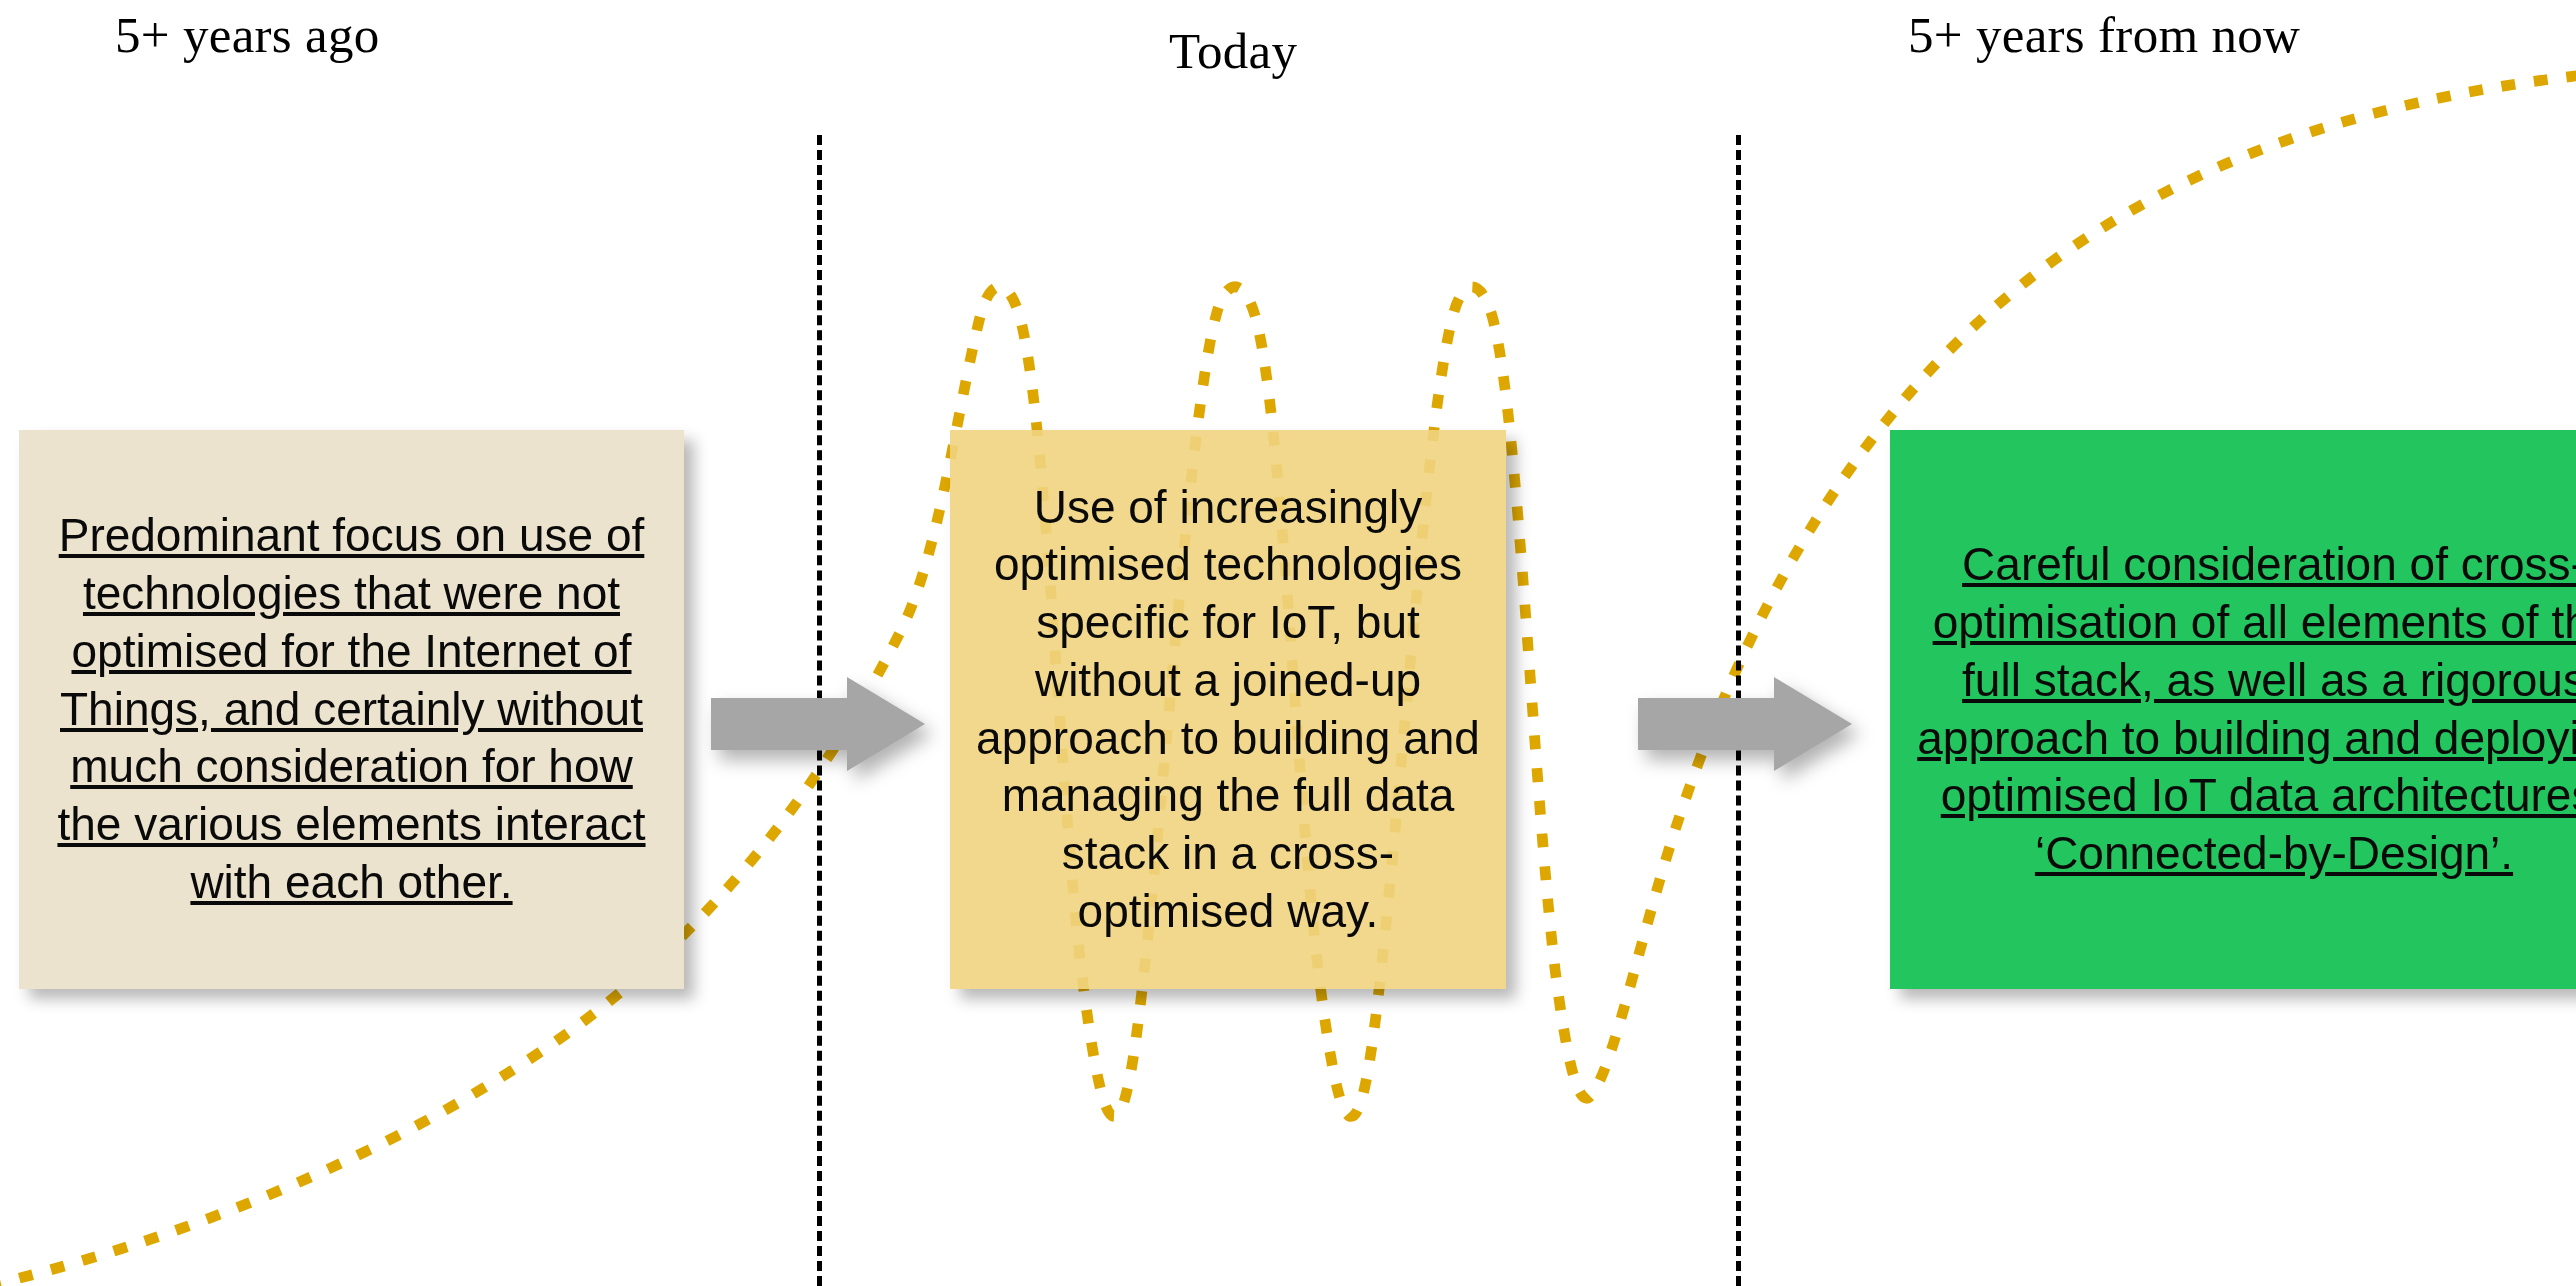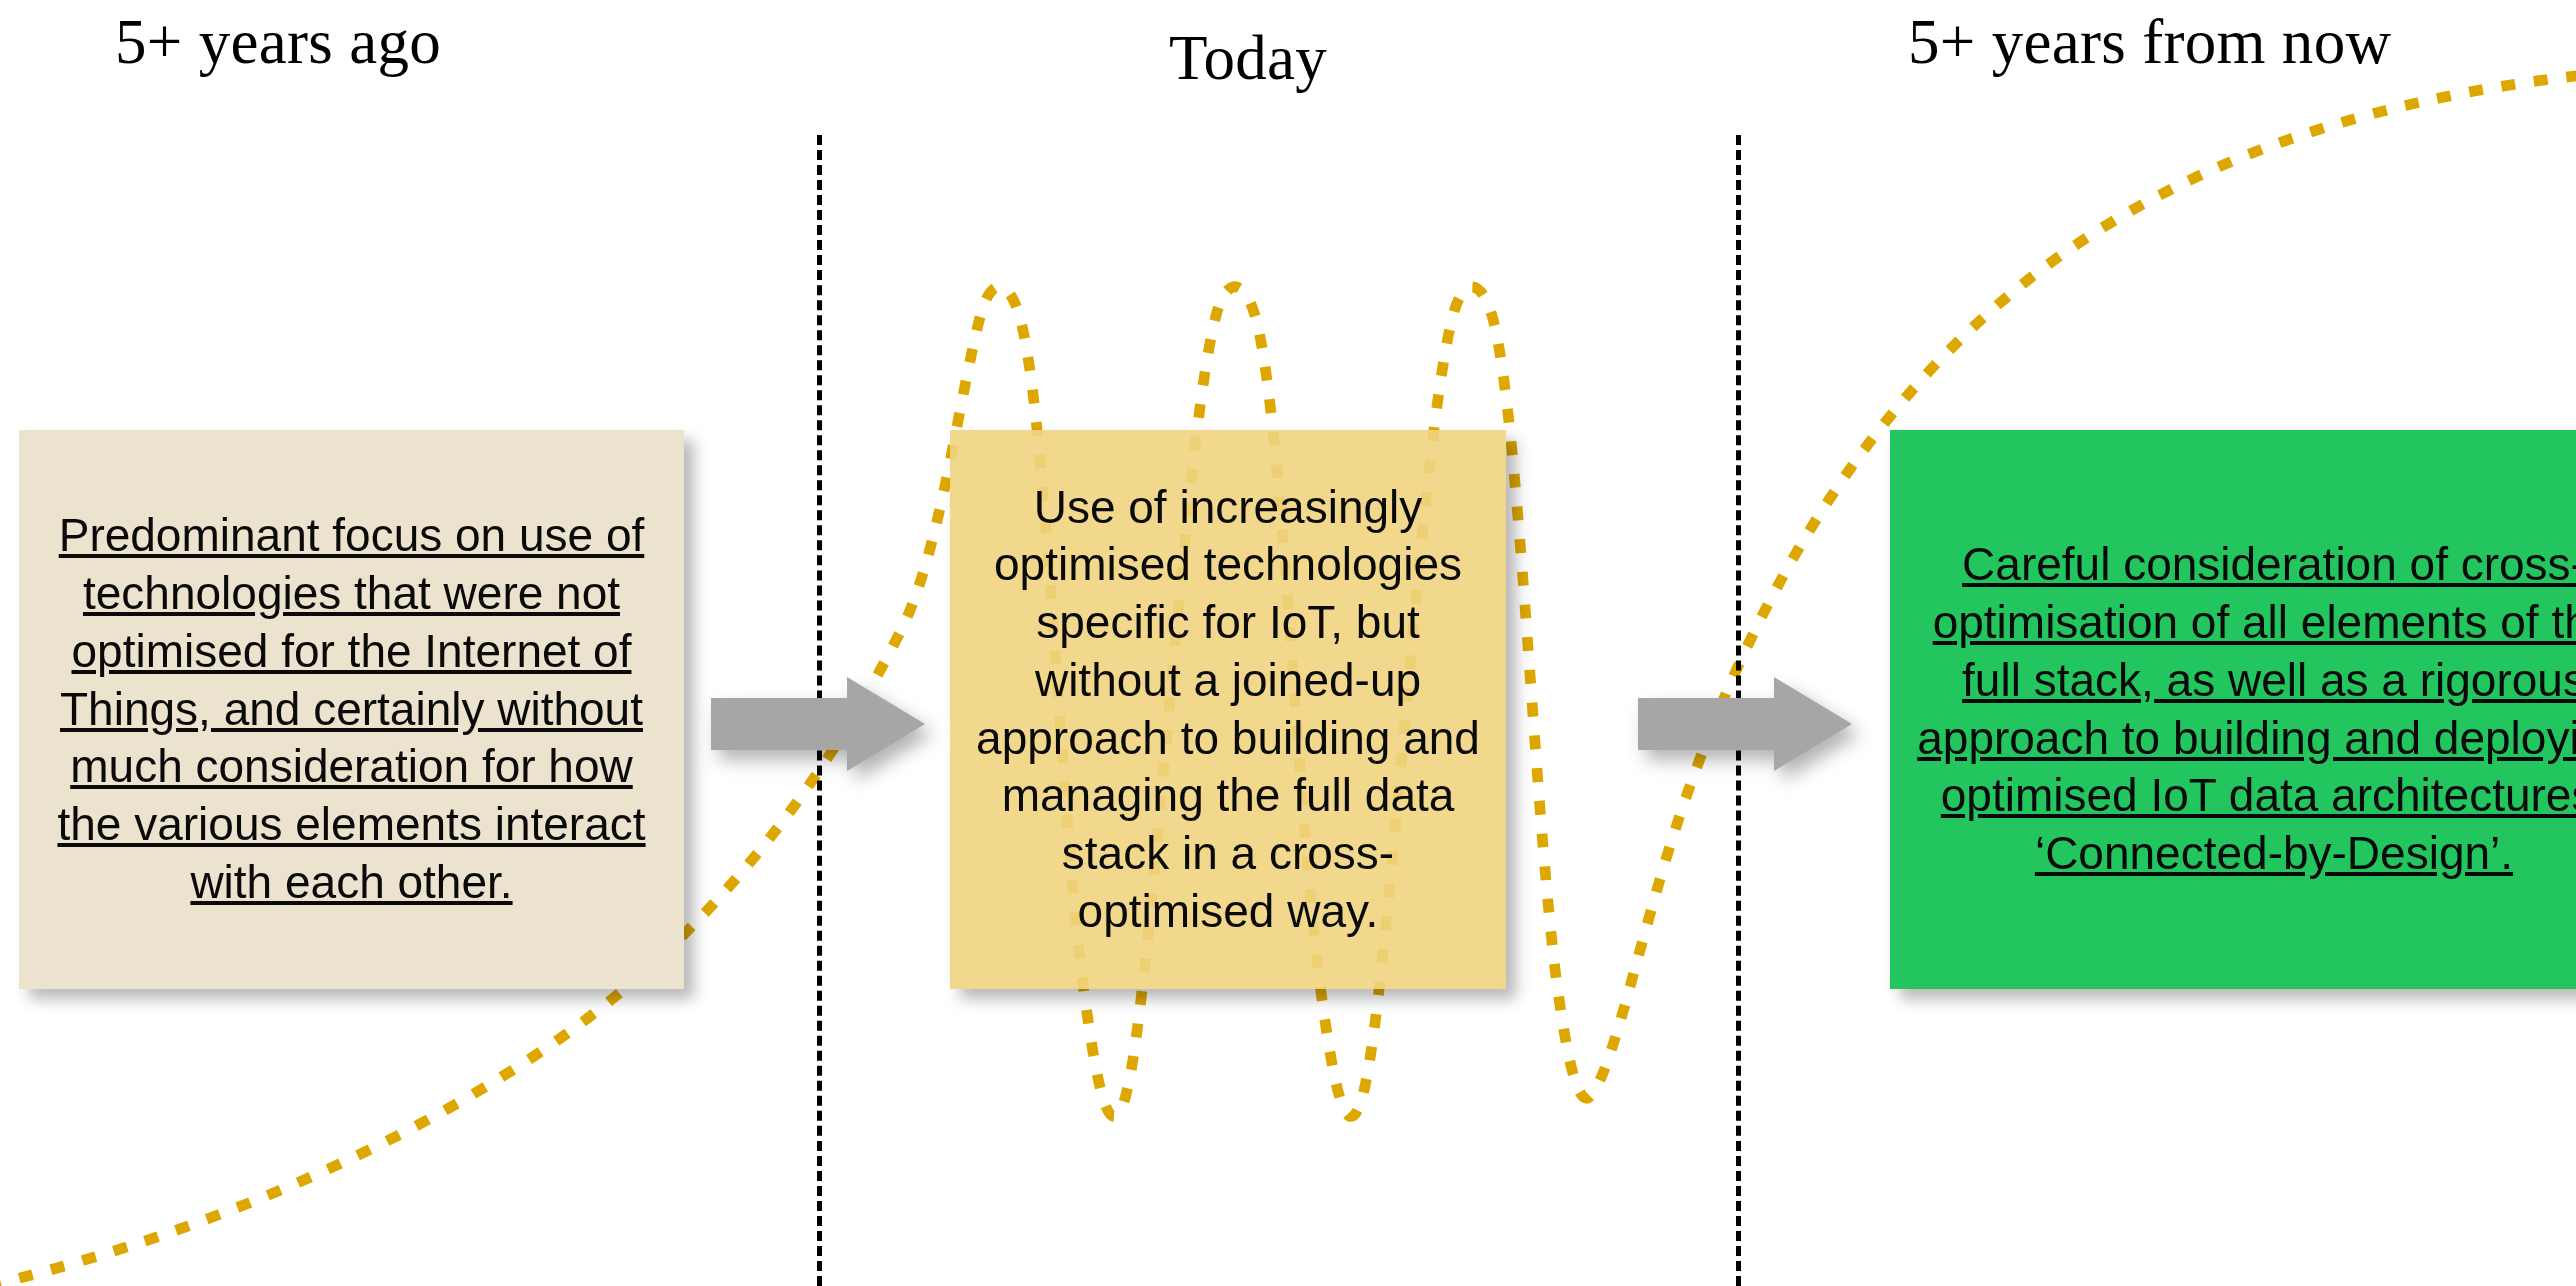--- a/index.html
+++ b/index.html
@@ -25,21 +25,21 @@
     height:1151px;
   }
   #divider-1{left:817px;}
   #divider-2{left:1736px;}
 
   
   .heading{
     position:absolute;
     top:6.3px;
     font-family:"Liberation Serif", serif;
-    font-size:63px;
+    font-size:51px;
     font-weight:400;
     color:#000000;
     line-height:1.15;
     white-space:nowrap;
     letter-spacing:0.3px;
   }
   #heading-past{left:115px;}
   #heading-today{left:1169px;margin-top:16px;}
   #heading-future{left:1908px;}
 

